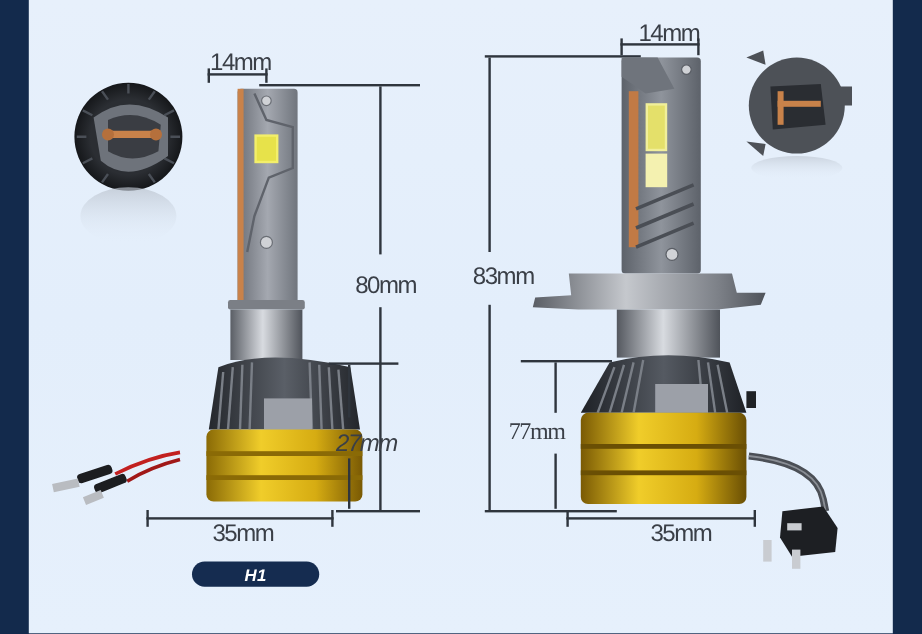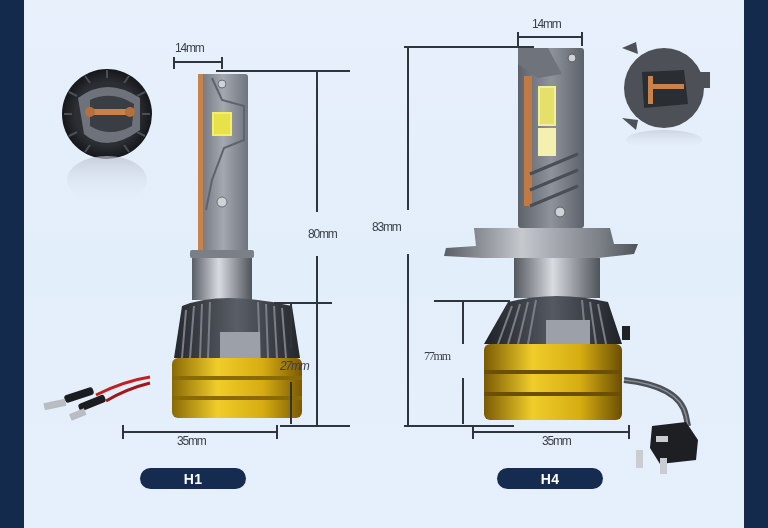--- a/index.html
+++ b/index.html
@@ -1,20 +1,20 @@
 <!DOCTYPE html>
 <html><head>
 <meta charset="utf-8">
 <style>
   html,body{margin:0;padding:0;}
   body{width:768px;height:528px;overflow:hidden;background:#132a4c;font-family:"Liberation Sans",sans-serif;}
   .frame{position:relative;width:768px;height:528px;background:#132a4c;}
   .panel{position:absolute;left:24px;top:0;width:720px;height:528px;
     background:linear-gradient(180deg,#e7f0fb 0%,#e3eefb 50%,#e6f0fc 100%);overflow:hidden;}
-  .dim-text{position:absolute;color:#3a3f47;font-size:12px;letter-spacing:-1.2px;line-height:1;white-space:nowrap;}
+  .dim-text{position:absolute;color:#3a3f47;font-size:20px;letter-spacing:-1.2px;line-height:1;white-space:nowrap;}
   .line-h{position:absolute;height:2px;background:#2f353d;}
   .line-v{position:absolute;width:2px;background:#2f353d;}
   .badge{position:absolute;width:106px;height:21px;border-radius:11px;background:#152c50;color:#fff;
     font-weight:bold;font-size:14px;display:flex;align-items:center;justify-content:center;letter-spacing:0.2px;}
   svg{position:absolute;overflow:visible;}
 </style>
 </head>
 <body>
 
 <div class="frame">
@@ -116,46 +116,46 @@
       <path d="M116 12 Q90 16 62 30" stroke="#c22020" stroke-width="3" fill="none"></path>
       <path d="M116 18 Q92 24 72 36" stroke="#a01818" stroke-width="3" fill="none"></path>
       <rect x="30" y="26" width="30" height="8" rx="3" transform="rotate(-18 45 30)" fill="#1c1d20"></rect>
       <rect x="44" y="34" width="28" height="8" rx="3" transform="rotate(-22 58 38)" fill="#1c1d20"></rect>
       <rect x="10" y="36" width="22" height="7" transform="rotate(-12 21 40)" fill="#b9bcc1"></rect>
       <rect x="36" y="46" width="16" height="7" transform="rotate(-22 44 50)" fill="#b9bcc1"></rect>
     </svg>
 
     <div class="line-h" style="left:192px;top:70px;width:134px;"></div>
     <div class="line-v" style="left:292px;top:72px;height:140px;"></div>
-    <div class="dim-text" style="left:284px;top:228px;">80mm</div>
+    <div class="dim-text" style="left:272px;top:228px;">80mm</div>
     <div class="line-v" style="left:292px;top:256px;height:170px;"></div>
     <div class="line-h" style="left:256px;top:425px;width:70px;"></div>
 
     <div class="line-h" style="left:250px;top:302px;width:58px;"></div>
     <div class="line-v" style="left:266px;top:304px;height:44px;"></div>
     <div class="dim-text" style="left:256px;top:360px;font-style:italic;">27mm</div>
     <div class="line-v" style="left:266px;top:382px;height:42px;"></div>
 
     <div class="line-h" style="left:98px;top:431px;width:156px;"></div>
     <div class="line-v" style="left:98px;top:425px;height:14px;"></div>
     <div class="line-v" style="left:252px;top:425px;height:14px;"></div>
     <div class="dim-text" style="left:153px;top:435px;">35mm</div>
 
-    <div class="badge" style="left:116px;top:468px;">
+    <div class="badge" style="left:136px;top:468px;font-style:italic;">
       <span>H1</span>
     </div>
 
     <div class="dim-text" style="left:508px;top:18px;">14mm</div>
     <div class="line-h" style="left:493px;top:36px;width:66px;"></div>
     <div class="line-v" style="left:493px;top:32px;height:14px;"></div>
     <div class="line-v" style="left:557px;top:32px;height:14px;"></div>
 
     <div class="line-h" style="left:380px;top:46px;width:130px;"></div>
     <div class="line-v" style="left:383px;top:48px;height:162px;"></div>
-    <div class="dim-text" style="left:348px;top:221px;">83mm</div>
+    <div class="dim-text" style="left:370px;top:221px;">83mm</div>
     <div class="line-v" style="left:383px;top:254px;height:172px;"></div>
     <div class="line-h" style="left:380px;top:425px;width:110px;"></div>
 
     <svg style="left:414px;top:44px;" width="200" height="384" viewBox="0 0 200 384">
       <defs>
         <linearGradient id="silver2" x1="0" x2="1">
           <stop offset="0" stop-color="#5d626a"></stop>
             <stop offset="0.5" stop-color="#8f949c"></stop>
             <stop offset="1" stop-color="#5d626a"></stop>
         </linearGradient>
@@ -243,18 +243,15 @@
       <circle cx="56" cy="50" r="40" fill="#4d5157"></circle>
       <path d="M14 10 L28 4 L30 16 Z" fill="#4d5157"></path>
       <path d="M92 34 L102 34 L102 50 L92 50 Z" fill="#4d5157"></path>
       <path d="M14 80 L28 92 L30 82 Z" fill="#4d5157"></path>
       <path d="M34 34 L76 32 L80 66 L36 70 Z" fill="#2a2d32"></path>
       <rect x="40" y="46" width="36" height="5" fill="#c8824a"></rect>
       <rect x="40" y="38" width="5" height="28" fill="#c8824a"></rect>
       <ellipse cx="56" cy="102" rx="38" ry="10" fill="url(#h4refl)"></ellipse>
     </svg>
 
-    <div class="badge" style="left:473px;top:468px;">
-      <span>H4</span>
-    </div>
 
   </div>
 </div>
 
 </body></html>

